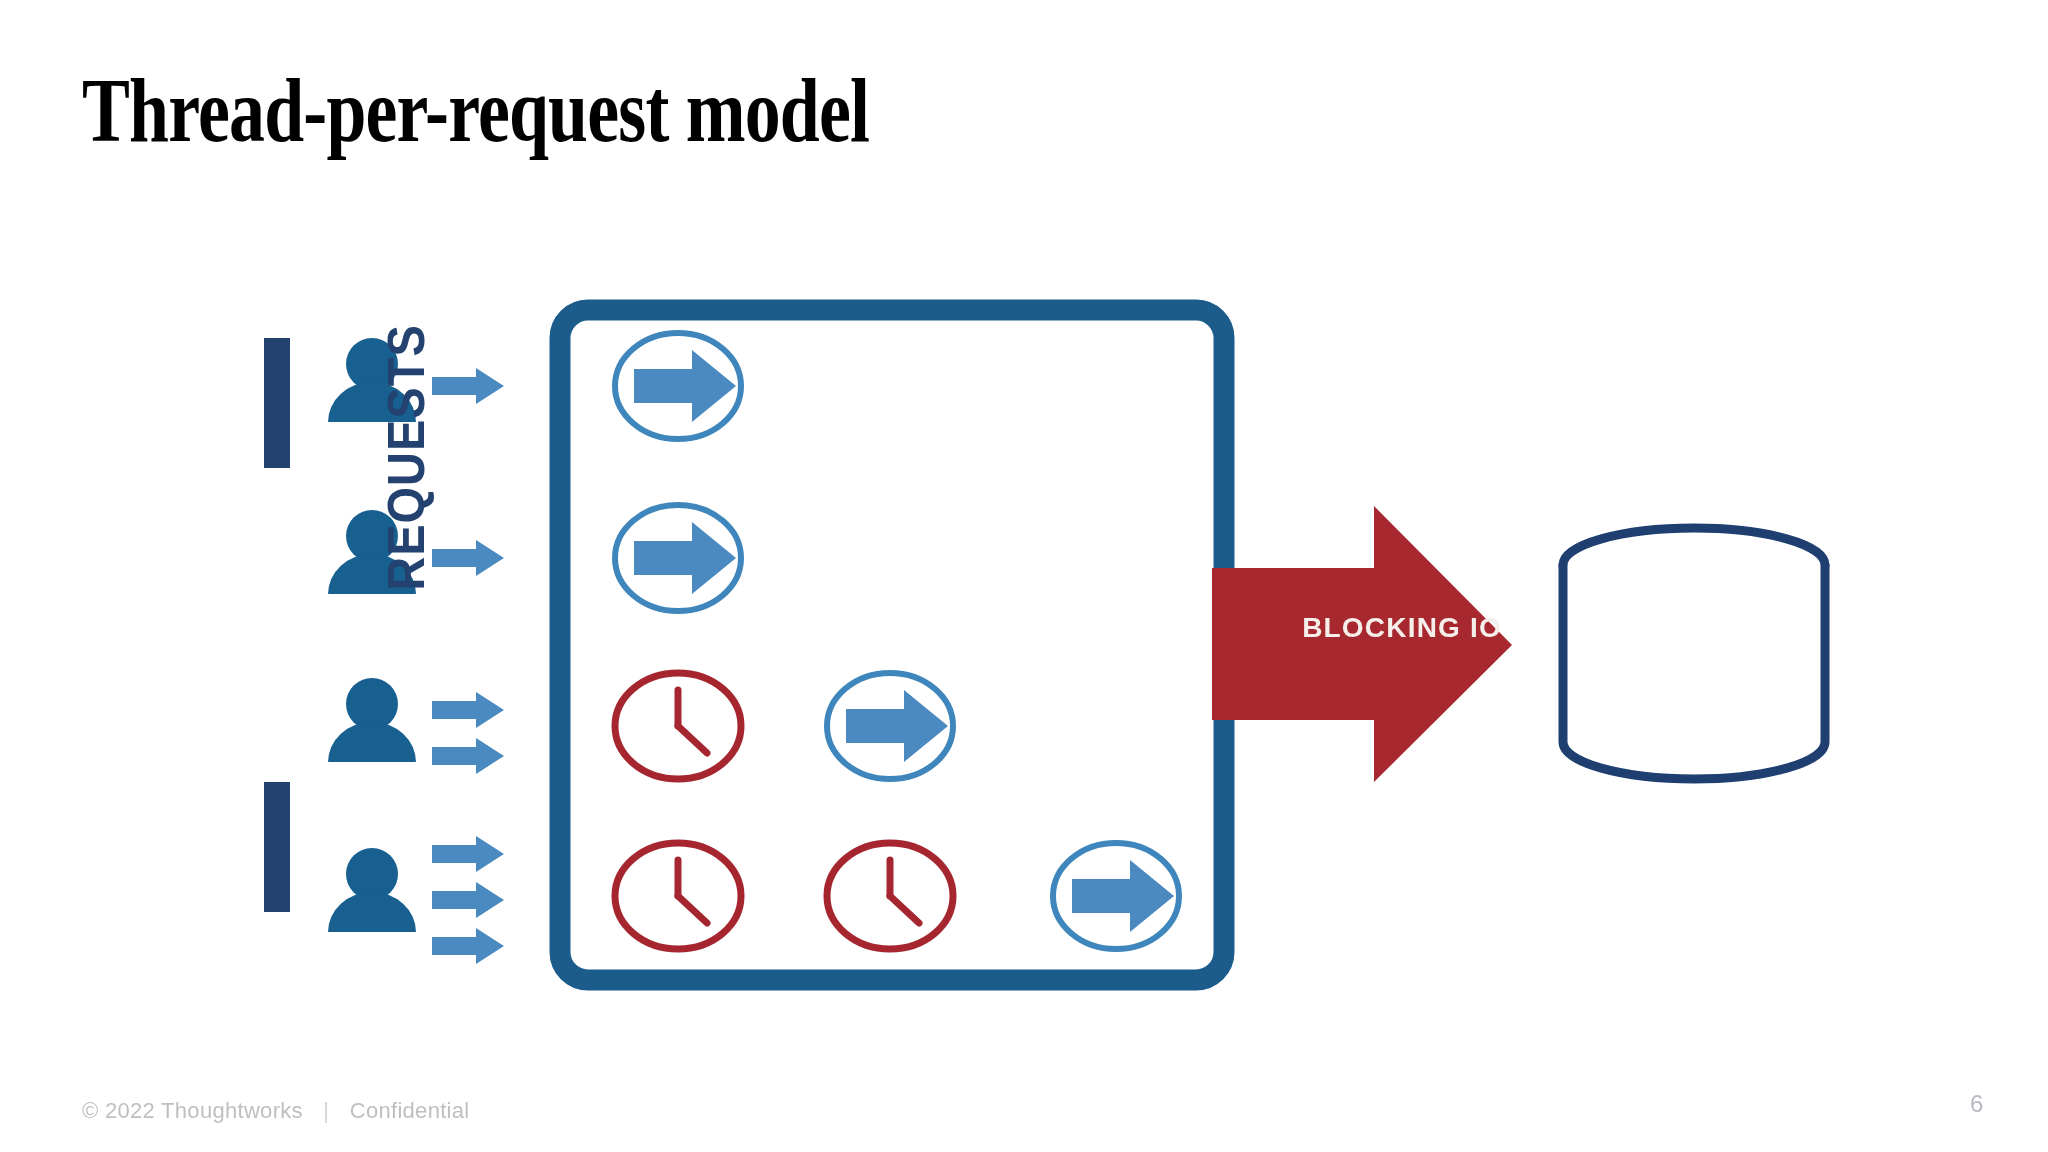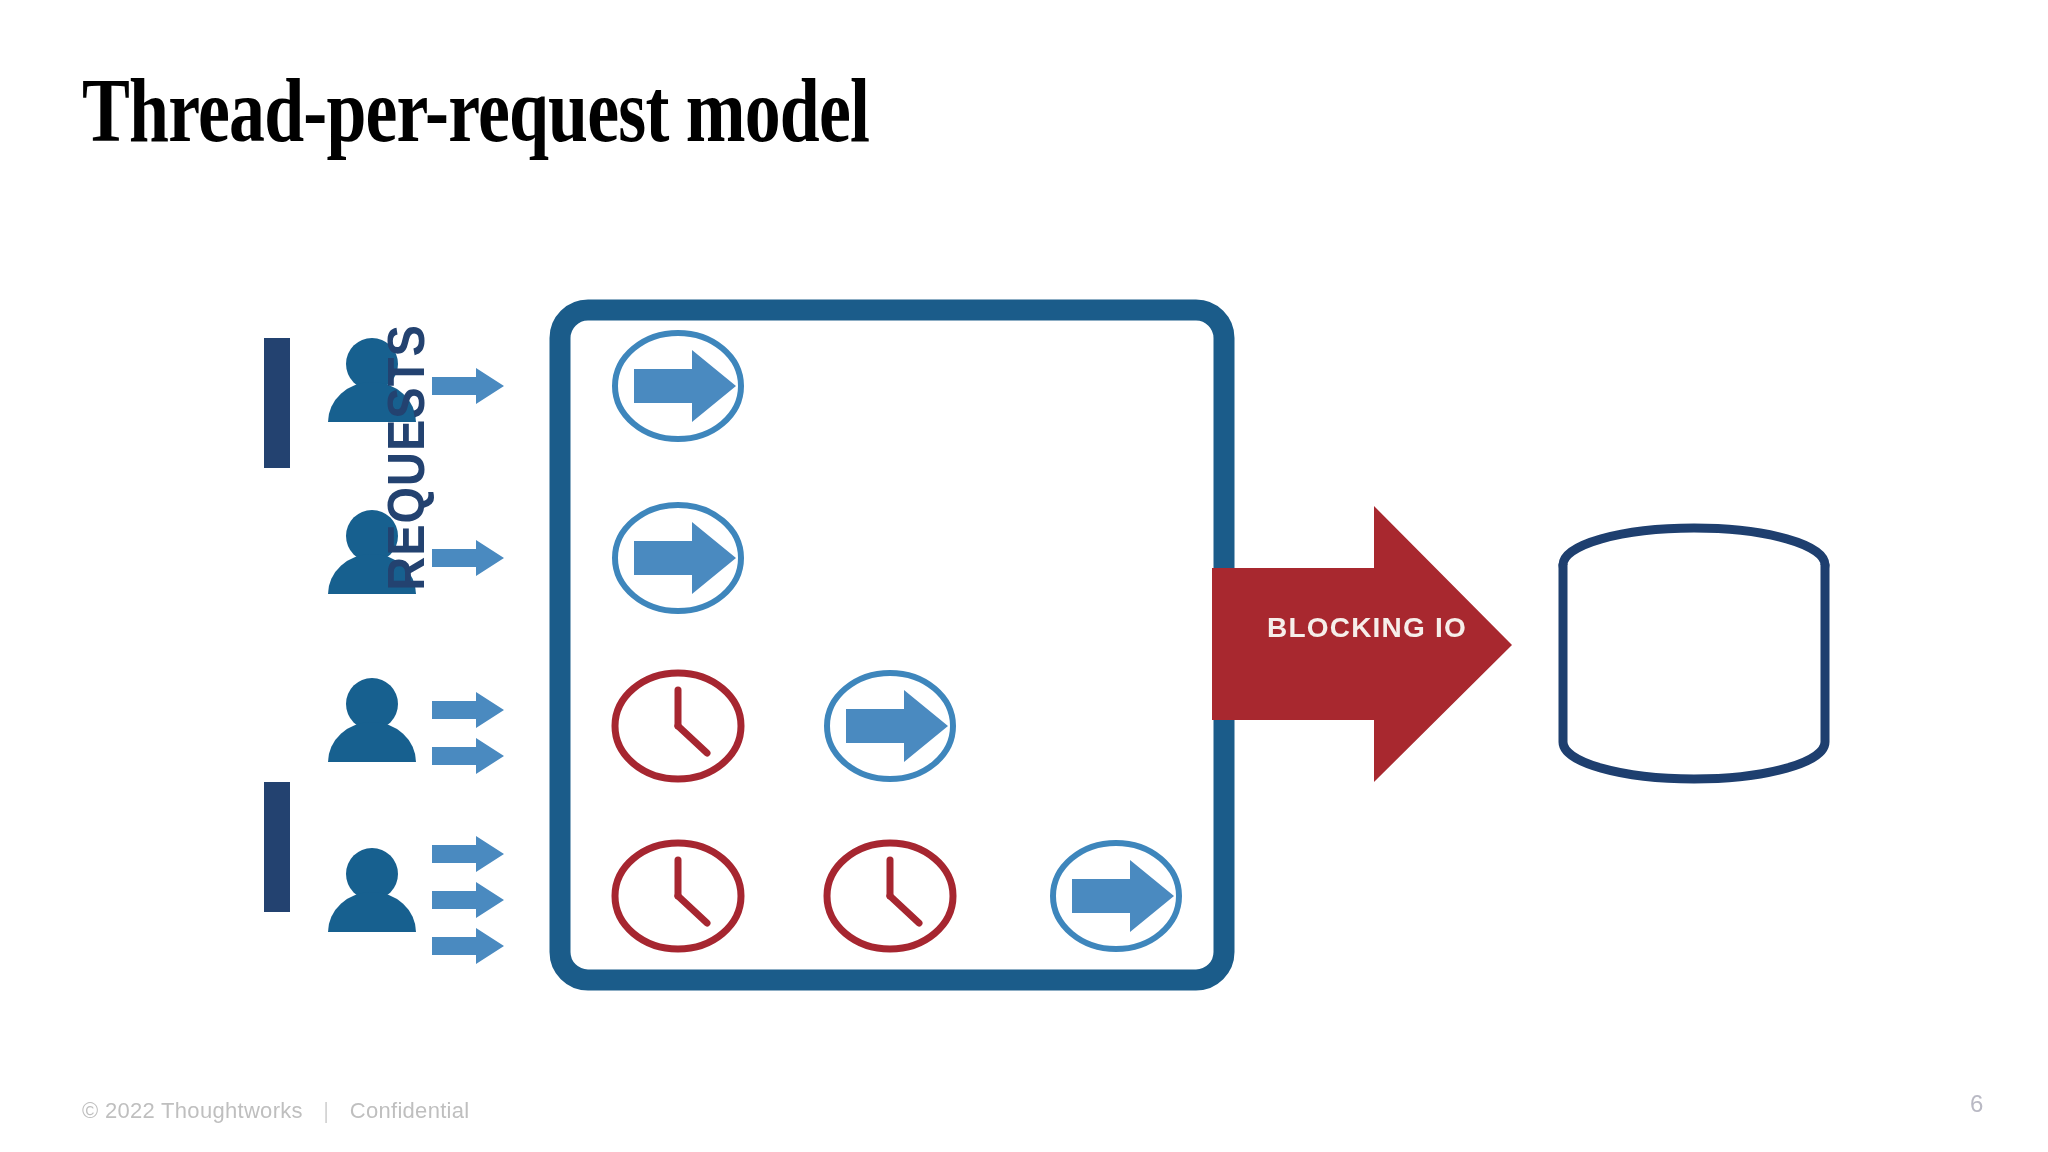--- a/index.html
+++ b/index.html
@@ -87,21 +87,21 @@
     color: #234270;
     transform: rotate(-90deg) scaleY(1.12);
   }
 
   
   #blocking-io-label {
     position: absolute;
     left: 1232px;
     top: 612px;
     width: 270px;
-    text-align: center;
+    text-align: right;
     font-family: "Liberation Sans", sans-serif;
     font-weight: bold;
     font-size: 28px;
     letter-spacing: 1.2px;
     color: #f6eeea;
     white-space: nowrap;
   }
 </style>
 </head>
 <body>

